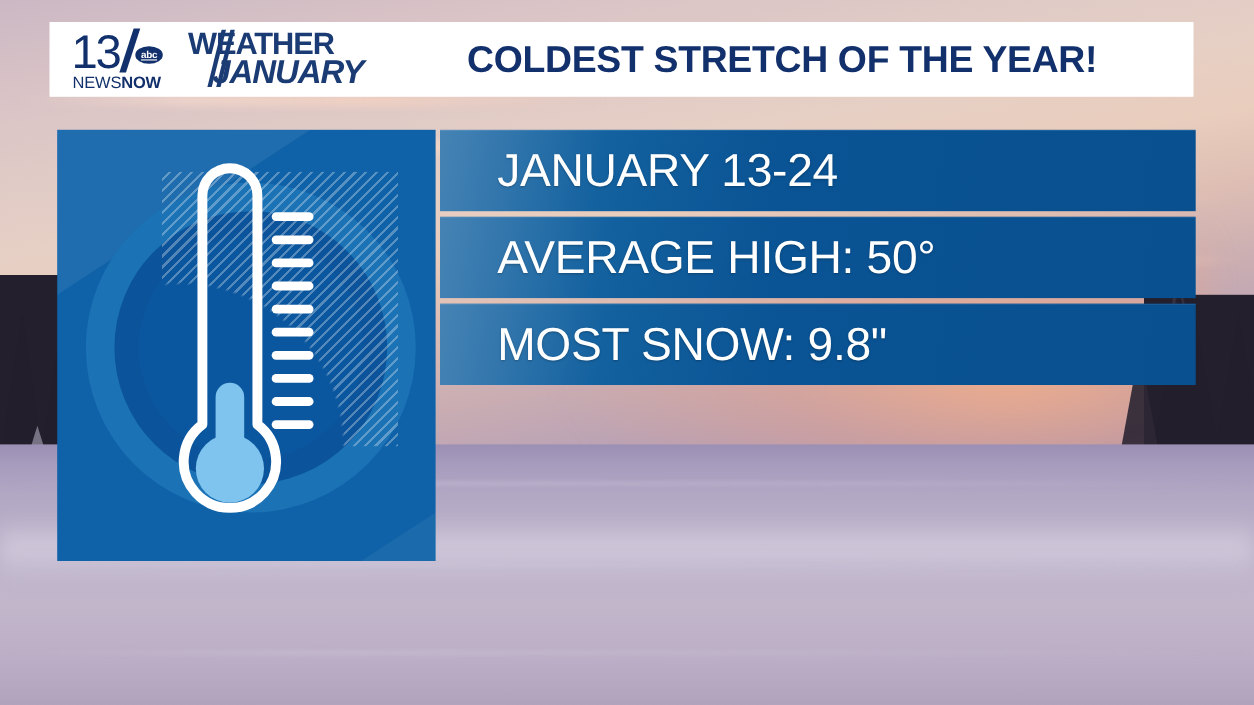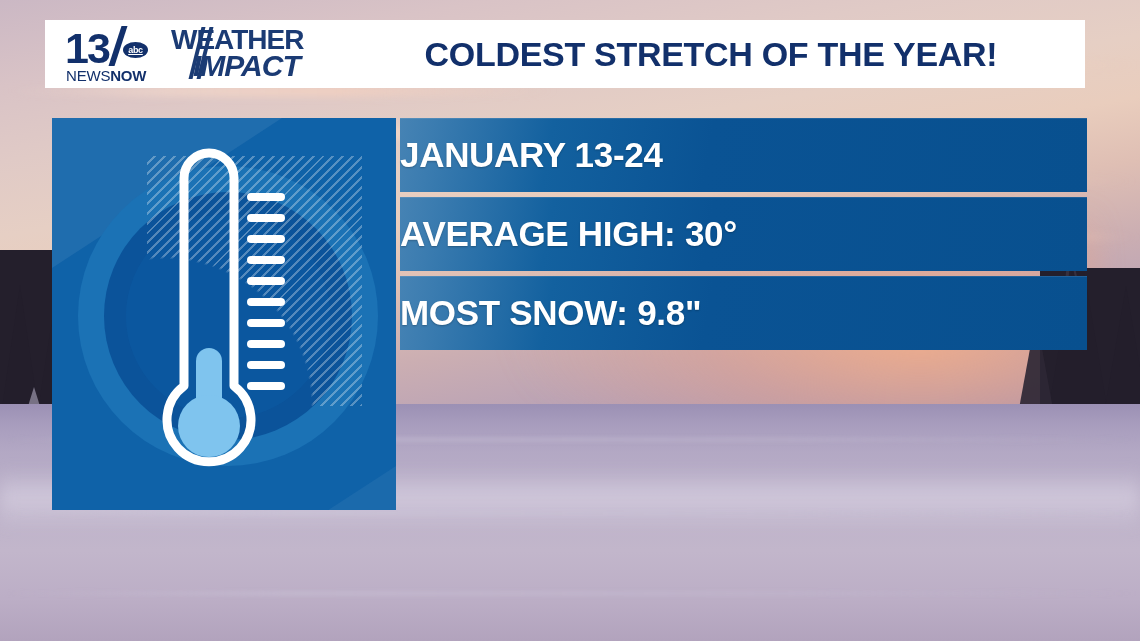--- a/index.html
+++ b/index.html
@@ -71,21 +71,21 @@
   #header-bar {
     position:absolute; left:45px; top:20px; width:1040px; height:68px;
     background:#ffffff; display:flex; align-items:center;
   }
   
   .logo-13 {
     width:96px; height:58px; margin-left:20px; position:relative; flex:none;
   }
   .logo-13 .num {
     position:absolute; left:0; top:-1px;
-    font-size:43px; font-weight:bold; color:#12306b;
+    font-size:43px; font-weight:normal; color:#12306b;
     letter-spacing:-2px; font-family:"Liberation Sans", sans-serif;
     font-stretch:condensed;
   }
   .logo-13 .slash {
     position:absolute; left:50px; top:1px; width:6px; height:40px;
     background:#12306b; transform:skewX(-18deg);
   }
   .logo-13 .abc {
     position:absolute; left:58px; top:17px; width:25px; height:16px;
     border-radius:50%; background:#12306b; color:#fff;
@@ -166,22 +166,22 @@
 
   
   #rows { position:absolute; left:400px; top:118px; width:687px; }
   .row {
     height:74px; margin-bottom:5px; display:flex; align-items:center;
     background:linear-gradient(100deg, #4683b4 0%, #3b7cb0 5%, #13619f 22%, #0a5394 45%, #08508f 100%);
     box-shadow:inset 0 1px 0 rgba(255,255,255,.10);
   }
   .row:last-child { margin-bottom:0; }
   .row-label {
-    color:#ffffff; font-size:35px; font-weight:bold;
-    letter-spacing:-.3px; white-space:nowrap;
+    color:#ffffff; font-size:42px; font-weight:normal;
+    letter-spacing:-.3px; padding-left:52px; white-space:nowrap;
     text-shadow:0 1px 2px rgba(0,0,0,.25);
     font-family:"Liberation Sans", sans-serif;
   }
 </style>
 </head>
 <body>
 
 <div id="bg">
   <div class="sky"></div>
   <div class="sky-glow"></div>
@@ -223,21 +223,21 @@
     <span class="num">13</span>
     <span class="slash"></span>
     <span class="abc">abc</span>
     <span class="newsnow">NEWS<b>NOW</b></span>
   </div>
 
   <div class="logo-wi">
     <span class="w1">WEATHER</span>
     <span class="bar1"></span>
     <span class="bar2"></span>
-    <span class="w2">IMPACT</span>
+    <span class="w2">JANUARY</span>
   </div>
 
   <div id="headline">COLDEST STRETCH OF THE YEAR!</div>
 </div>
 
 <div id="thermo-panel">
   <div class="panel-corner"></div>
   <div class="ring-outer"></div>
   <div class="ring-inner"></div>
   <div class="ring-inner2"></div>
@@ -264,18 +264,18 @@
       <rect x="103" y="234" width="38" height="8" rx="4"></rect>
     </g>
   </svg>
 </div>
 
 <div id="rows">
   <div class="row">
     <span class="row-label">JANUARY 13-24</span>
   </div>
   <div class="row">
-    <span class="row-label">AVERAGE HIGH: 30°</span>
+    <span class="row-label">AVERAGE HIGH: 50°</span>
   </div>
   <div class="row">
     <span class="row-label">MOST SNOW: 9.8"</span>
   </div>
 </div>
 
 </body></html>

